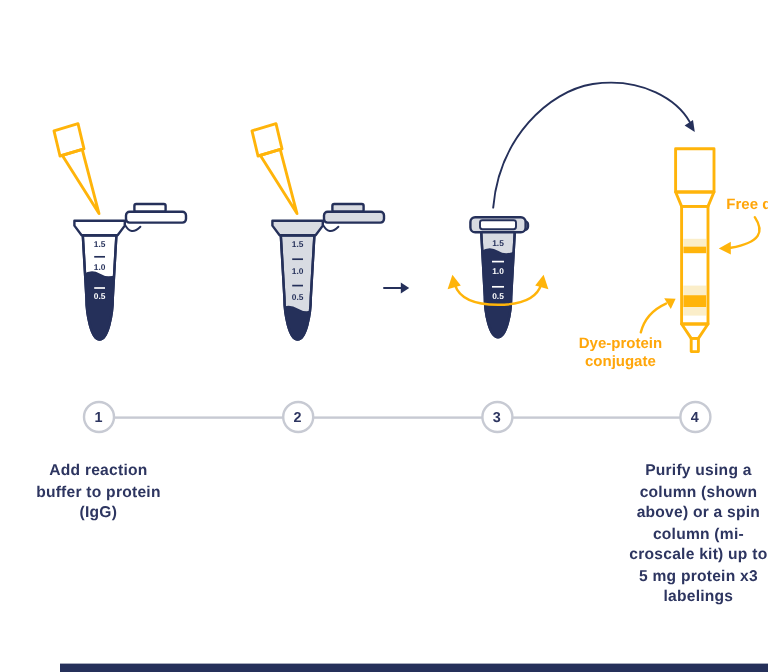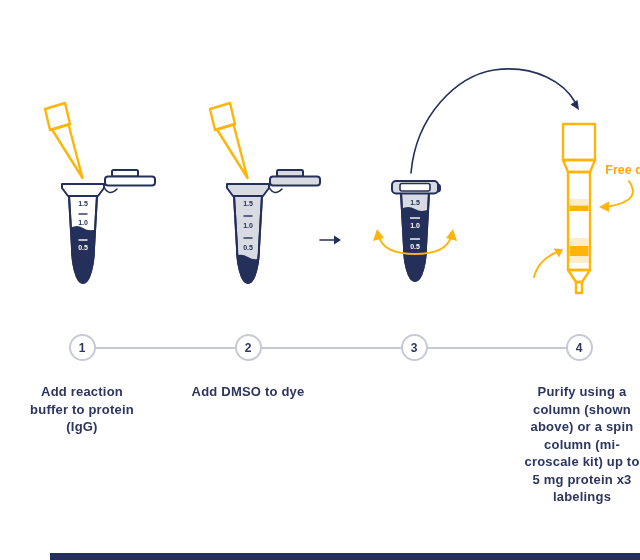--- a/index.html
+++ b/index.html
@@ -159,31 +159,32 @@
       <polygon class="fy" points="579,207 589,201.5 589,212"></polygon>
     </g>
 
     <g>
       <path class="sy-thin" d="M514,277 C517,265 524,258 535,253"></path>
       <polygon class="fy" points="543,249 533.5,248.5 539,257.5"></polygon>
     </g>
   </svg>
 
   <div class="label free-dye">Free dye</div>
+  <div class="label conjugate">Dye-protein
+conjugate</div>
 
   <div class="connector-line"></div>
   <div class="step-circle" style="left:48.5px">1</div>
   <div class="step-circle" style="left:214.5px">2</div>
   <div class="step-circle" style="left:380.5px">3</div>
   <div class="step-circle" style="left:545.5px">4</div>
 
   <div class="step-text" style="left:-18px">Add reaction
 buffer to protein
 (IgG)</div>
-  <div class="step-text" style="left:148px">Add DMSO to dye</div>
   <div class="step-text" style="left:482px">Purify using a
 column (shown
 above) or a spin
 column (mi-
 croscale kit) up to
 5 mg protein x3
 labelings</div>
 
   <div class="footer-bar"></div>
 </div>

